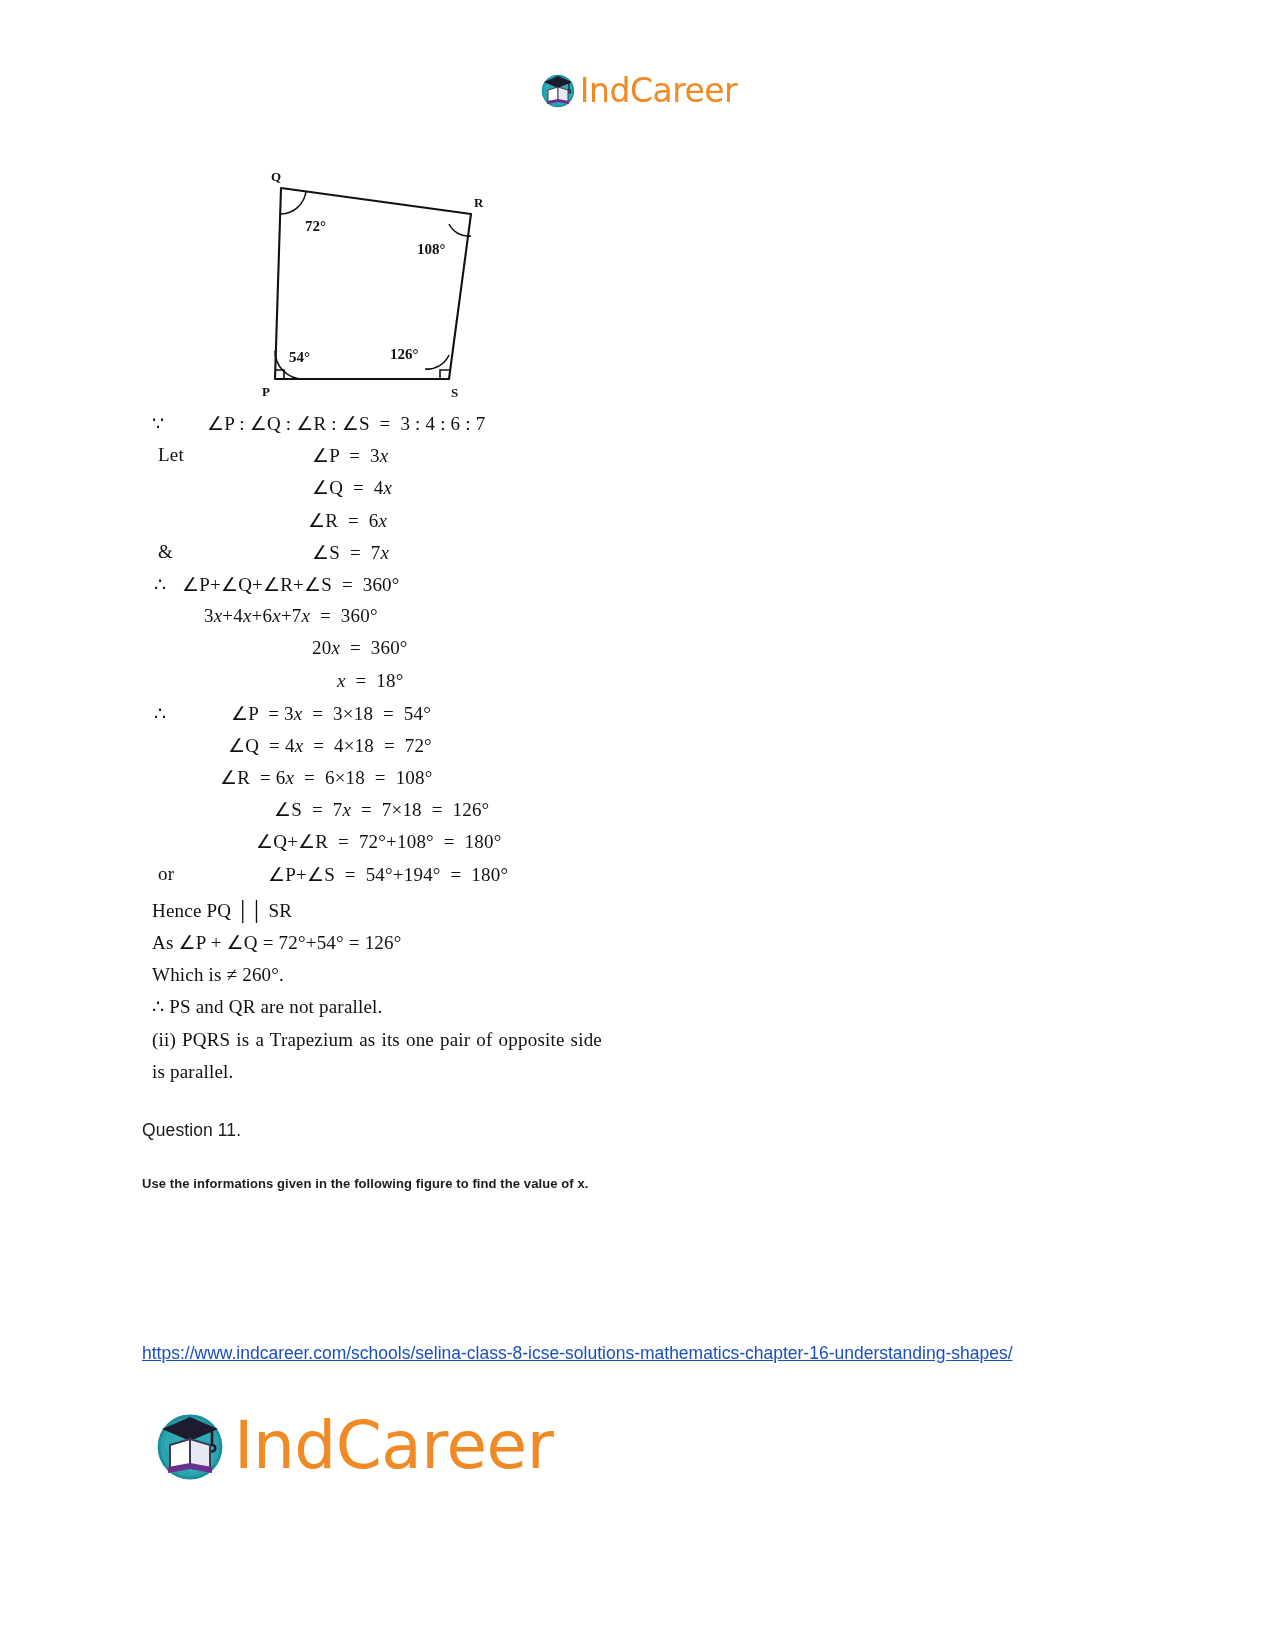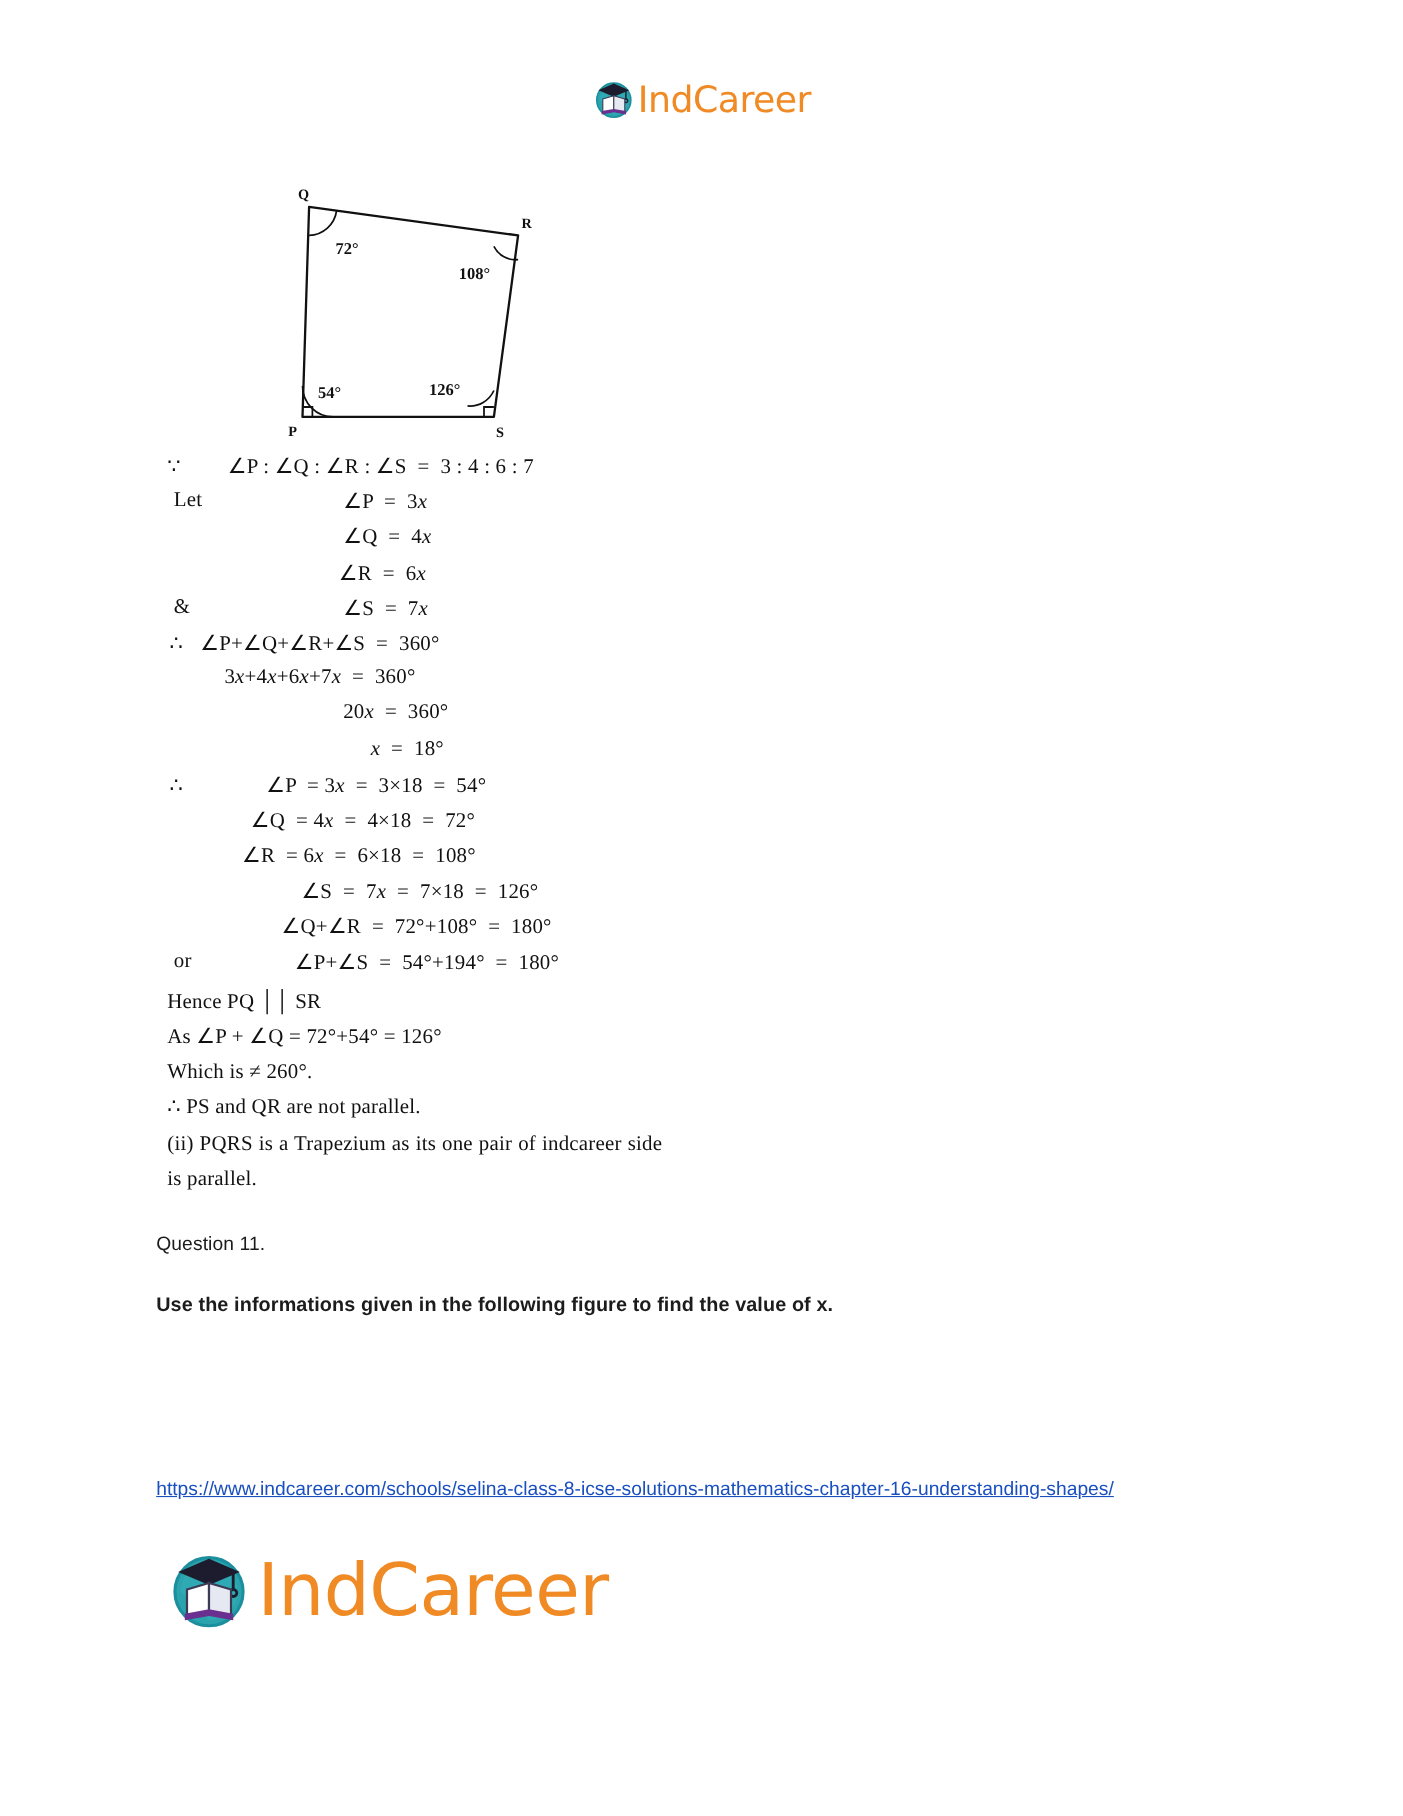--- a/index.html
+++ b/index.html
@@ -102,21 +102,21 @@
     font-size: 17.5px;
     font-weight: normal;
     color: #1c1c1c;
     letter-spacing: 0.1px;
   }
   .question-body {
     position: absolute;
     top: 1176px;
     left: 142px;
     width: 960px;
-    font-size: 18px;
+    font-size: 13px;
     font-weight: bold;
     color: #1c1c1c;
     letter-spacing: 0.1px;
   }
 
   
   .footer-link {
     position: absolute;
     top: 1340px;
     left: 142px;
@@ -207,34 +207,34 @@
   <div id="sol-lines">
       <div class="sol-line"><span class="lead" style="left: 0px;">∵</span><span class="body" style="left: 55px;">∠P : ∠Q : ∠R : ∠S  =  3 : 4 : 6 : 7</span></div>
       <div class="sol-line"><span class="lead" style="left: 6px;">Let</span><span class="body" style="left: 160px;">∠P  =  3<span class="ital">x</span></span></div>
       <div class="sol-line"><span class="lead" style="left: 0px;"></span><span class="body" style="left: 160px;">∠Q  =  4<span class="ital">x</span></span></div>
       <div class="sol-line"><span class="lead" style="left: 0px;"></span><span class="body" style="left: 156px; font-family: Liberation Serif, serif;">∠R  =  6<span class="ital">x</span></span></div>
       <div class="sol-line"><span class="lead" style="left: 6px;">&amp;</span><span class="body" style="left: 160px;">∠S  =  7<span class="ital">x</span></span></div>
       <div class="sol-line"><span class="lead" style="left: 2px;">∴</span><span class="body" style="left: 30px;">∠P+∠Q+∠R+∠S  =  360°</span></div>
       <div class="sol-line"><span class="lead" style="left: 0px;"></span><span class="body" style="left: 52px;">3<span class="ital">x</span>+4<span class="ital">x</span>+6<span class="ital">x</span>+7<span class="ital">x</span>  =  360°</span></div>
       <div class="sol-line"><span class="lead" style="left: 0px;"></span><span class="body" style="left: 160px;">20<span class="ital">x</span>  =  360°</span></div>
       <div class="sol-line"><span class="lead" style="left: 0px;"></span><span class="body" style="left: 185px;"><span class="ital">x</span>  =  18°</span></div>
-      <div class="sol-line"><span class="lead" style="left: 2px;">∴</span><span class="body" style="left: 90px;">∠P  = 3<span class="ital">x</span>  =  3×18  =  54°</span></div>
+      <div class="sol-line"><span class="lead" style="left: 2px;">∴</span><span class="body" style="left: 79px;">∠P  = 3<span class="ital">x</span>  =  3×18  =  54°</span></div>
       <div class="sol-line"><span class="lead" style="left: 0px;"></span><span class="body" style="left: 76px;">∠Q  = 4<span class="ital">x</span>  =  4×18  =  72°</span></div>
       <div class="sol-line"><span class="lead" style="left: 0px;"></span><span class="body" style="left: 68px;">∠R  = 6<span class="ital">x</span>  =  6×18  =  108°</span></div>
       <div class="sol-line"><span class="lead" style="left: 0px;"></span><span class="body" style="left: 122px; text-align: right;">∠S  =  7<span class="ital">x</span>  =  7×18  =  126°</span></div>
       <div class="sol-line"><span class="lead" style="left: 0px;"></span><span class="body" style="left: 104px;">∠Q+∠R  =  72°+108°  =  180°</span></div>
       <div class="sol-line"><span class="lead" style="left: 6px;">or</span><span class="body" style="left: 116px;">∠P+∠S  =  54°+194°  =  180°</span></div>
     </div>
   <div id="sol-tail">
       <div class="sol-plain">Hence PQ ││ SR</div>
       <div class="sol-plain">As ∠P  +  ∠Q  =  72°+54°  =  126°</div>
       <div class="sol-plain">Which is ≠ 260°.</div>
       <div class="sol-plain">∴ PS and QR are not parallel.</div>
     </div>
-  <div class="sol-para">(ii) PQRS is a Trapezium as its one pair of indcareer side is parallel.</div>
+  <div class="sol-para">(ii) PQRS is a Trapezium as its one pair of opposite side is parallel.</div>
 </div>
 
 <div class="question-title">Question 11.</div>
 <div class="question-body">Use the informations given in the following figure to find the value of x.</div>
 
 <a class="footer-link" href="#">https://www.indcareer.com/schools/selina-class-8-icse-solutions-mathematics-chapter-16-understanding-shapes/</a>
 
 <div class="footer-logo">
   <span class="logo-mark">
     <svg viewBox="0 0 40 40" width="80" height="80" aria-hidden="true">

